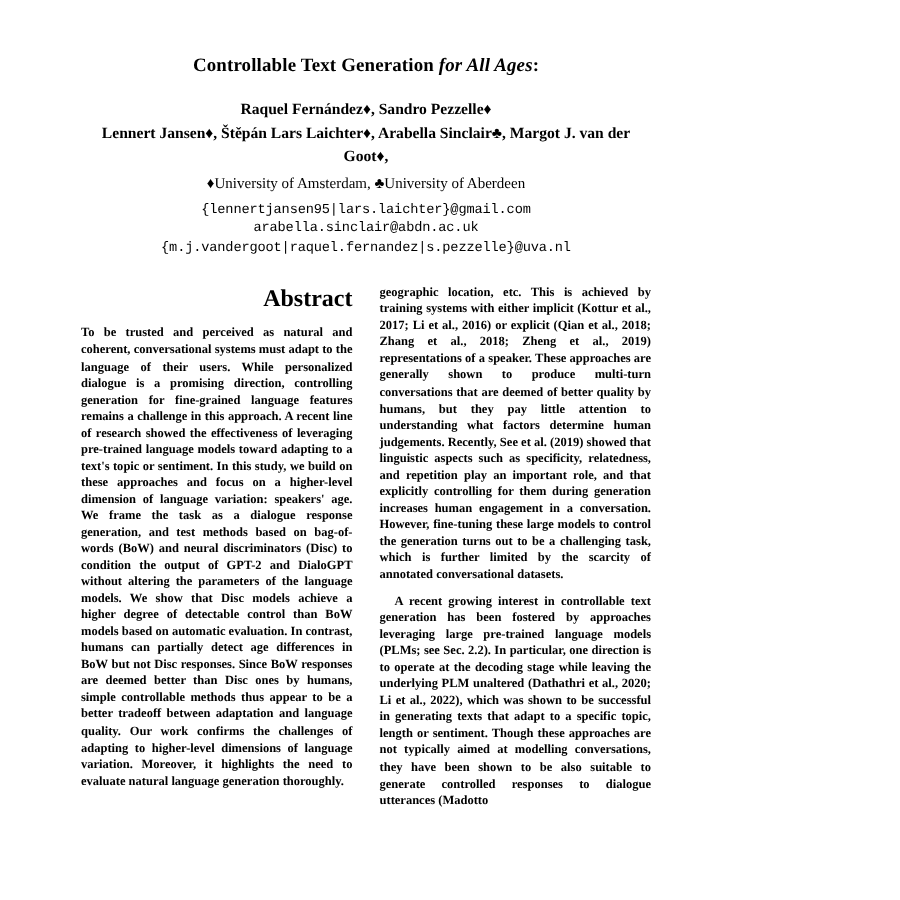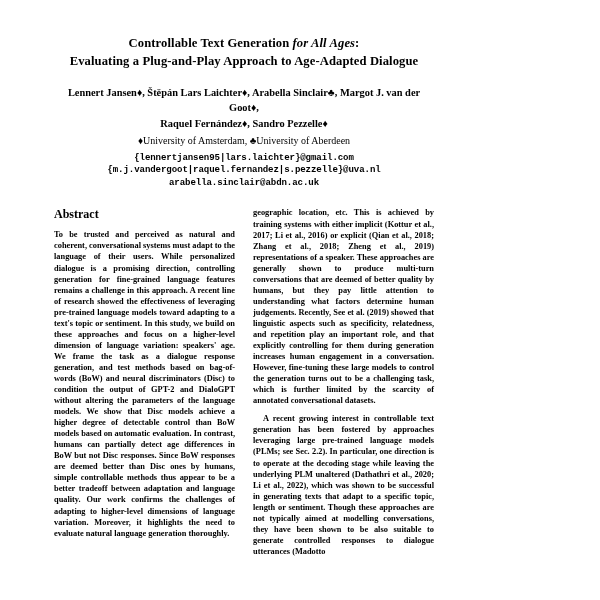--- a/index.html
+++ b/index.html
@@ -45,72 +45,70 @@
     font-size: 10px;
     line-height: 1.45;
     margin: 3px 0 3px 0;
   }
   .emails {
     text-align: center;
     font-family: "Liberation Mono", monospace;
     font-size: 9.1px;
     line-height: 1.38;
     margin: 1px 0 0 0;
-    font-weight: bold;
   }
   .emails div {
     letter-spacing: -0.1px;
   }
   .columns {
     display: flex;
     gap: 18px;
     margin-top: 18px;
   }
   .col {
     width: 234px;
     font-size: 8.35px;
     line-height: 1.325;
     text-align: justify;
   }
   .abstract-head {
-    text-align: left;
-    font-size: 12px;
+    text-align: right;
+    font-size: 16px;
     font-weight: bold;
     margin: 0 0 6px 0;
   }
   .col p {
     margin: 0 0 7px 0;
     text-indent: 10px;
     font-weight: bold;
   }
   .col p.noindent {
     text-indent: 0;
   }
 </style>
 </head>
 <body>
 
 <div class="page">
 
   <div class="title">
     <span>Controllable Text Generation </span><span class="ital">for All Ages</span><span>:</span><br>
-    <span>Evaluating a Plug-and-Play Approach to Age-Adapted Dialogue</span>
   </div>
 
   <div class="authors">
+    <div>Raquel Fernández♦, Sandro Pezzelle♦</div>
     <div>Lennert Jansen♦, Štěpán Lars Laichter♦, Arabella Sinclair♣, Margot J. van der Goot♦,</div>
-    <div>Raquel Fernández♦, Sandro Pezzelle♦</div>
   </div>
 
   <div class="affil">♦University of Amsterdam, ♣University of Aberdeen</div>
 
   <div class="emails">
     <div>{lennertjansen95|lars.laichter}@gmail.com</div>
+    <div>arabella.sinclair@abdn.ac.uk</div>
     <div>{m.j.vandergoot|raquel.fernandez|s.pezzelle}@uva.nl</div>
-    <div>arabella.sinclair@abdn.ac.uk</div>
   </div>
 
   <div class="columns">
 
     <div class="col">
       <div class="abstract-head">Abstract</div>
       <p class="noindent">To be trusted and perceived as natural and coherent, conversational systems must adapt to the language of their users. While personalized dialogue is a promising direction, controlling generation for fine-grained language features remains a challenge in this approach. A recent line of research showed the effectiveness of leveraging pre-trained language models toward adapting to a text's topic or sentiment. In this study, we build on these approaches and focus on a higher-level dimension of language variation: speakers' age. We frame the task as a dialogue response generation, and test methods based on bag-of-words (BoW) and neural discriminators (Disc) to condition the output of GPT-2 and DialoGPT without altering the parameters of the language models. We show that Disc models achieve a higher degree of detectable control than BoW models based on automatic evaluation. In contrast, humans can partially detect age differences in BoW but not Disc responses. Since BoW responses are deemed better than Disc ones by humans, simple controllable methods thus appear to be a better tradeoff between adaptation and language quality. Our work confirms the challenges of adapting to higher-level dimensions of language variation. Moreover, it highlights the need to evaluate natural language generation thoroughly.</p>
     </div>
 
     <div class="col">

